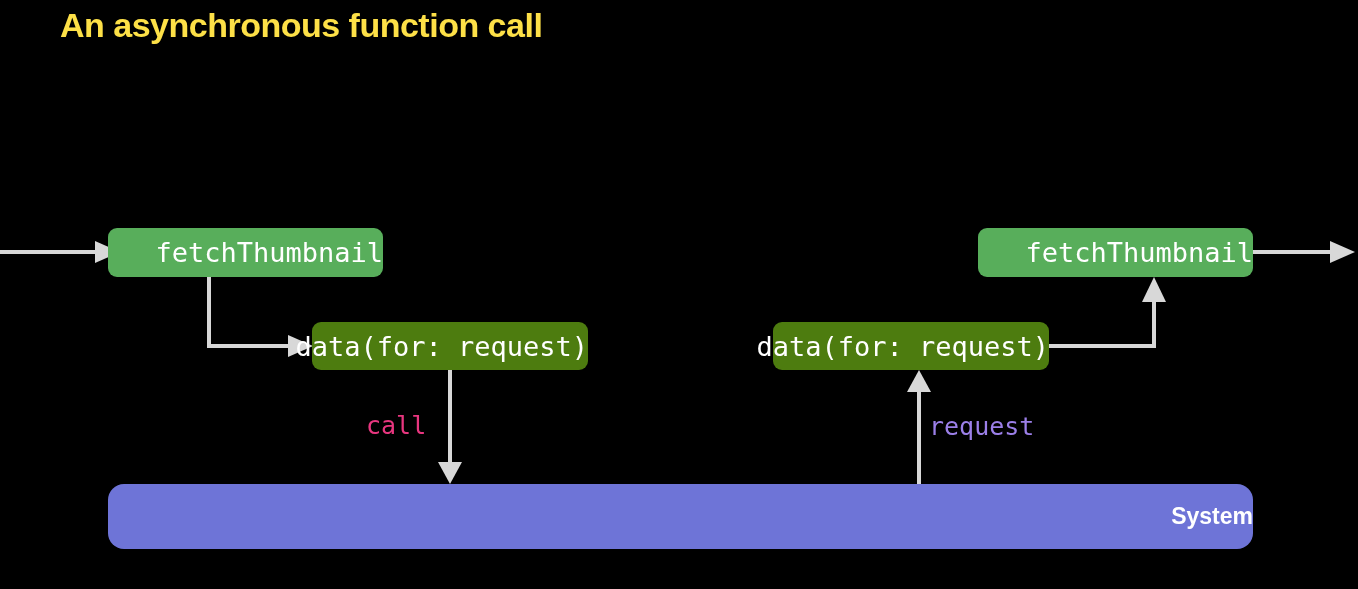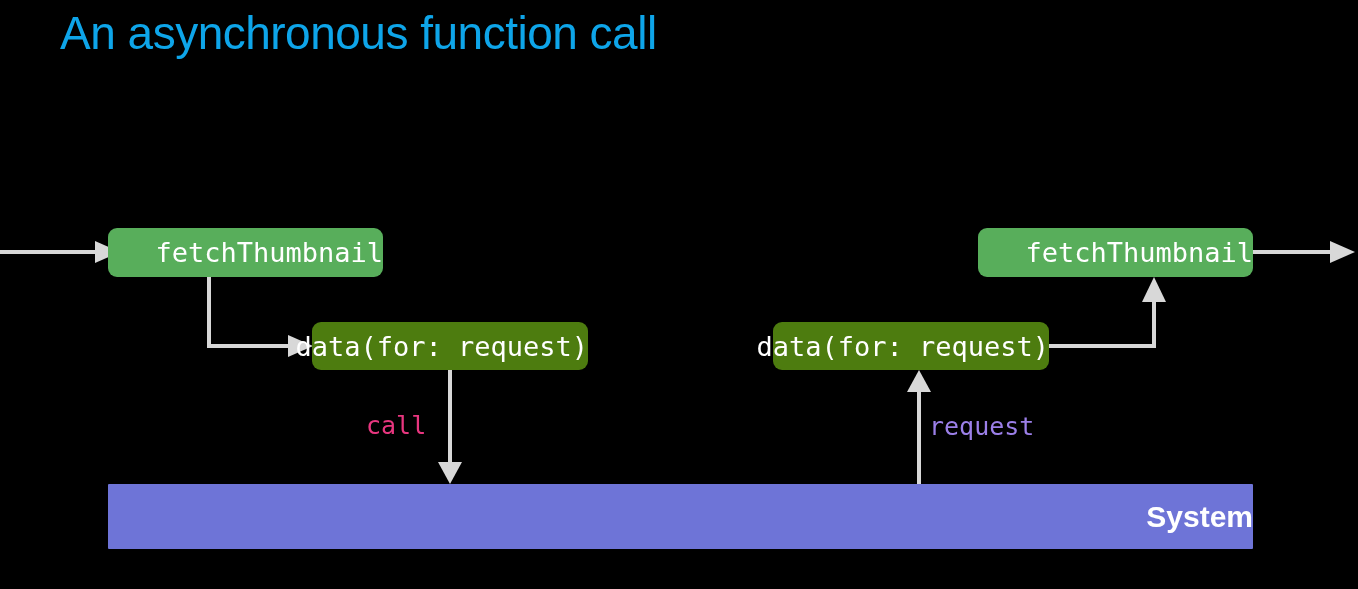--- a/index.html
+++ b/index.html
@@ -13,46 +13,46 @@
     height: 589px;
     background: #000000;
     overflow: hidden;
     font-family: "Liberation Sans", sans-serif;
   }
   #slide-title {
     position: absolute;
     left: 60px;
     top: 6px;
     font-family: "Liberation Sans", sans-serif;
-    font-weight: normal;
-    font-size: 46px;
+    font-weight: bold;
+    font-size: 34px;
     letter-spacing: -0.5px;
-    color: #0ea5e9;
+    color: #fde047;
     white-space: nowrap;
   }
   .node {
     position: absolute;
     box-sizing: border-box;
     display: flex;
     align-items: center;
     justify-content: flex-end;
     border-radius: 9px;
     font-family: "DejaVu Sans Mono", monospace;
     font-size: 27px;
     color: #ffffff;
     white-space: nowrap;
   }
   .node-green { background: #58ae5b; }
   .node-yellow { background: #4d7c0f; }
   .node-purple {
     background: #6e74d7;
     font-family: "Liberation Sans", sans-serif;
     font-weight: bold;
-    font-size: 30px;
-    border-radius: 1px;
+    font-size: 23px;
+    border-radius: 16px;
   }
   
   #node-fetch-left  { left: 108px;  top: 228px; width: 275px; height: 49px; }
   #node-fetch-right { left: 978px;  top: 228px; width: 275px; height: 49px; }
   #node-data-left   { left: 312px;  top: 322px; width: 276px; height: 48px; }
   #node-data-right  { left: 773px;  top: 322px; width: 276px; height: 48px; }
   #node-system      { left: 108px;  top: 484px; width: 1145px; height: 65px; }
 
   .edge-label {
     position: absolute;

